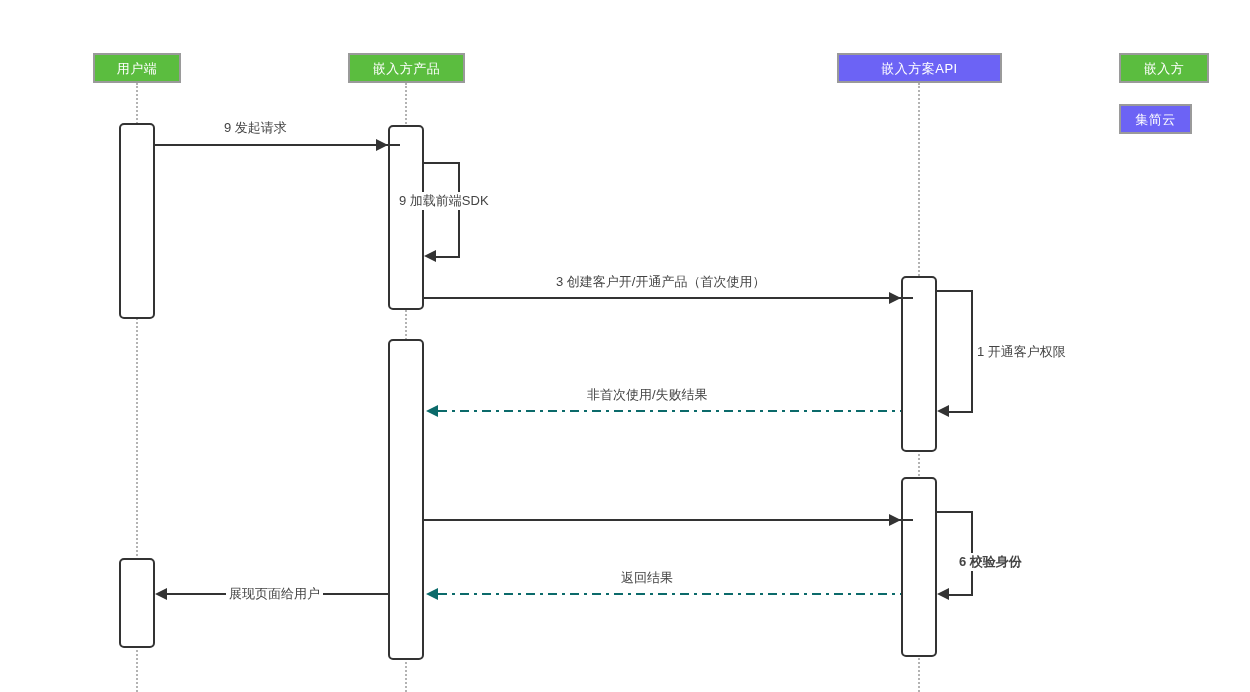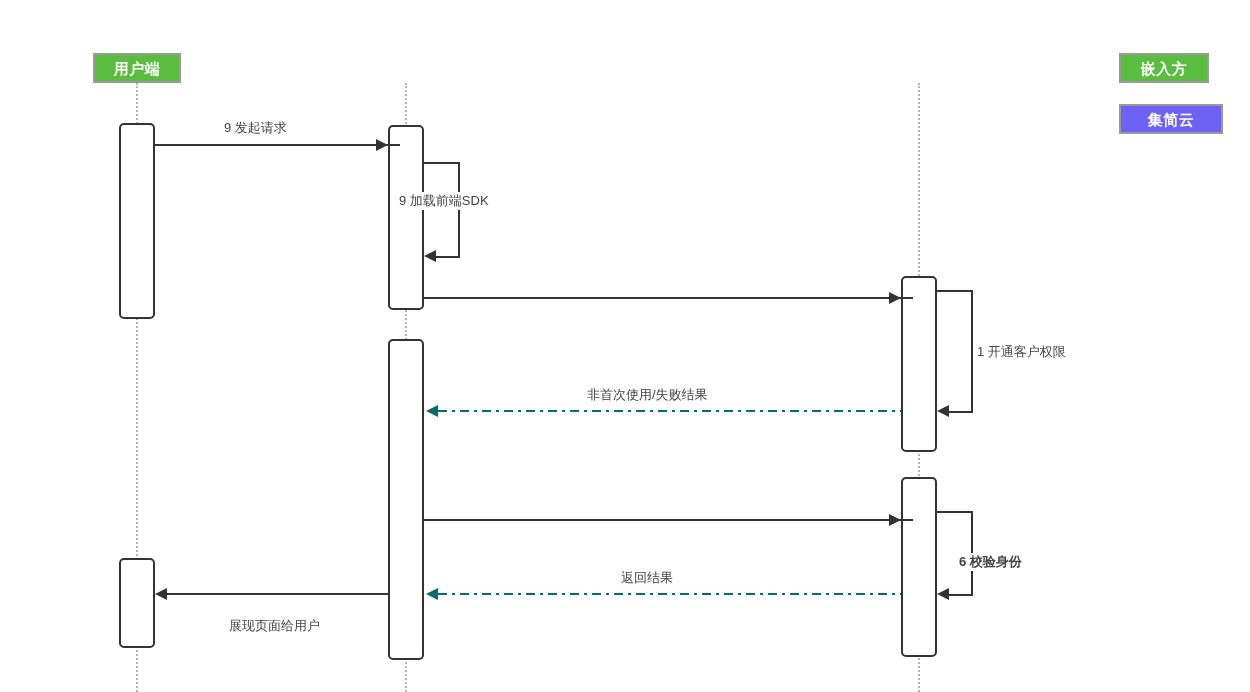--- a/index.html
+++ b/index.html
@@ -15,22 +15,22 @@
     width: 1250px;
     height: 692px;
     background: #ffffff;
     overflow: hidden;
   }
   .participant-box {
     position: absolute;
     box-sizing: border-box;
     border: 2px solid #9a9a9a;
     color: #ffffff;
-    font-weight: bold;
-    font-size: 15px;
+    font-weight: normal;
+    font-size: 13px;
     letter-spacing: 0.5px;
     display: flex;
     align-items: center;
     justify-content: center;
     text-align: center;
     line-height: 1;
   }
   .p-green { background: #5bbd3f; }
   .p-purple { background: #6c63f5; }
 
@@ -126,27 +126,33 @@
 <div id="canvas">
 
   <div class="lifeline" style="left:136px; top:83px; height:609px;"></div>
   <div class="lifeline" style="left:405px; top:83px; height:609px;"></div>
   <div class="lifeline" style="left:918px; top:83px; height:609px;"></div>
 
   <div class="participant-box p-green" style="left:93px; top:53px; width:88px; height:30px;">
     <span>用户端</span>
   </div>
 
-
+  <div class="participant-box p-green" style="left:348px; top:53px; width:117px; height:30px;">
+    <span>嵌入方产品</span>
+  </div>
+
+  <div class="participant-box p-purple" style="left:837px; top:53px; width:165px; height:30px;">
+    <span>嵌入方案API</span>
+  </div>
 
   <div class="participant-box p-green" style="left:1119px; top:53px; width:90px; height:30px;">
     <span>嵌入方</span>
   </div>
 
-  <div class="participant-box p-purple" style="left:1119px; top:104px; width:104px; height:30px;">
+  <div class="participant-box p-purple" style="left:1119px; top:104px; width:73px; height:30px;">
     <span>集简云</span>
   </div>
 
   <div class="activation" style="left:119px; top:123px; width:36px; height:196px;"></div>
   <div class="activation" style="left:119px; top:558px; width:36px; height:90px;"></div>
 
   <div class="activation" style="left:388px; top:125px; width:36px; height:185px;"></div>
   <div class="activation" style="left:388px; top:339px; width:36px; height:321px;"></div>
 
   <div class="activation" style="left:901px; top:276px; width:36px; height:176px;"></div>
@@ -157,20 +163,21 @@
   <div class="msg-label" style="left:221px; top:119px;">9 发起请求</div>
 
   <div class="self-seg self-top" style="left:424px; top:162px; width:36px;"></div>
   <div class="self-seg self-right" style="left:458px; top:162px; height:94px;"></div>
   <div class="self-seg self-bottom" style="left:436px; top:256px; width:24px;"></div>
   <div class="arrow arrow-left-dark" style="left:424px; top:250px;"></div>
   <div class="msg-label" style="left:396px; top:192px;">9 加载前端SDK</div>
 
   <div class="msg-line msg-solid" style="left:424px; top:297px; width:489px;"></div>
   <div class="arrow arrow-right-dark" style="left:889px; top:292px;"></div>
+  <div class="msg-label" style="left:553px; top:273px;">3 创建客户开/开通产品（首次使用）</div>
 
   <div class="self-seg self-top" style="left:937px; top:290px; width:36px;"></div>
   <div class="self-seg self-right" style="left:971px; top:290px; height:121px;"></div>
   <div class="self-seg self-bottom" style="left:949px; top:411px; width:24px;"></div>
   <div class="arrow arrow-left-dark" style="left:937px; top:405px;"></div>
   <div class="msg-label" style="left:974px; top:343px;">1 开通客户权限</div>
 
   <div class="msg-line msg-dashdot" style="left:438px; top:410px; width:463px;"></div>
   <div class="arrow arrow-left-teal" style="left:426px; top:405px;"></div>
   <div class="msg-label" style="left:584px; top:386px;">非首次使用/失败结果</div>
@@ -183,15 +190,15 @@
   <div class="self-seg self-bottom" style="left:949px; top:594px; width:24px;"></div>
   <div class="arrow arrow-left-dark" style="left:937px; top:588px;"></div>
   <div class="msg-label" style="left:956px; top:553px;font-weight:bold;">6 校验身份</div>
 
   <div class="msg-line msg-dashdot" style="left:438px; top:593px; width:463px;"></div>
   <div class="arrow arrow-left-teal" style="left:426px; top:588px;"></div>
   <div class="msg-label" style="left:618px; top:569px;text-align:right;">返回结果</div>
 
   <div class="msg-line msg-solid" style="left:167px; top:593px; width:221px;"></div>
   <div class="arrow arrow-left-dark" style="left:155px; top:588px;"></div>
-  <div class="msg-label" style="left:226px; top:585px;margin-top:32px;">展现页面给用户</div>
+  <div class="msg-label" style="left:226px; top:585px;">展现页面给用户</div>
 
 </div>
 
 </body></html>

